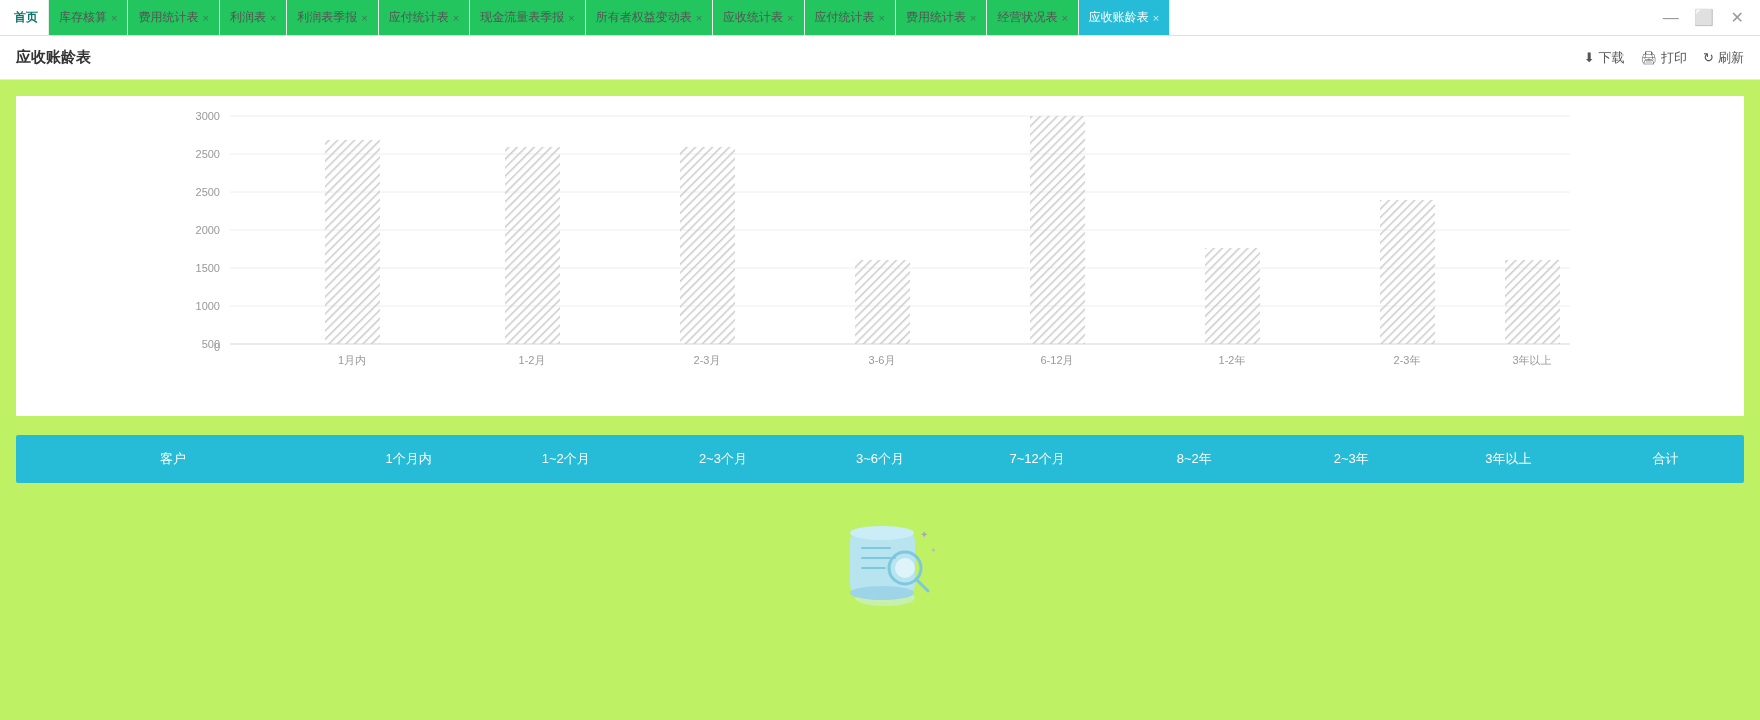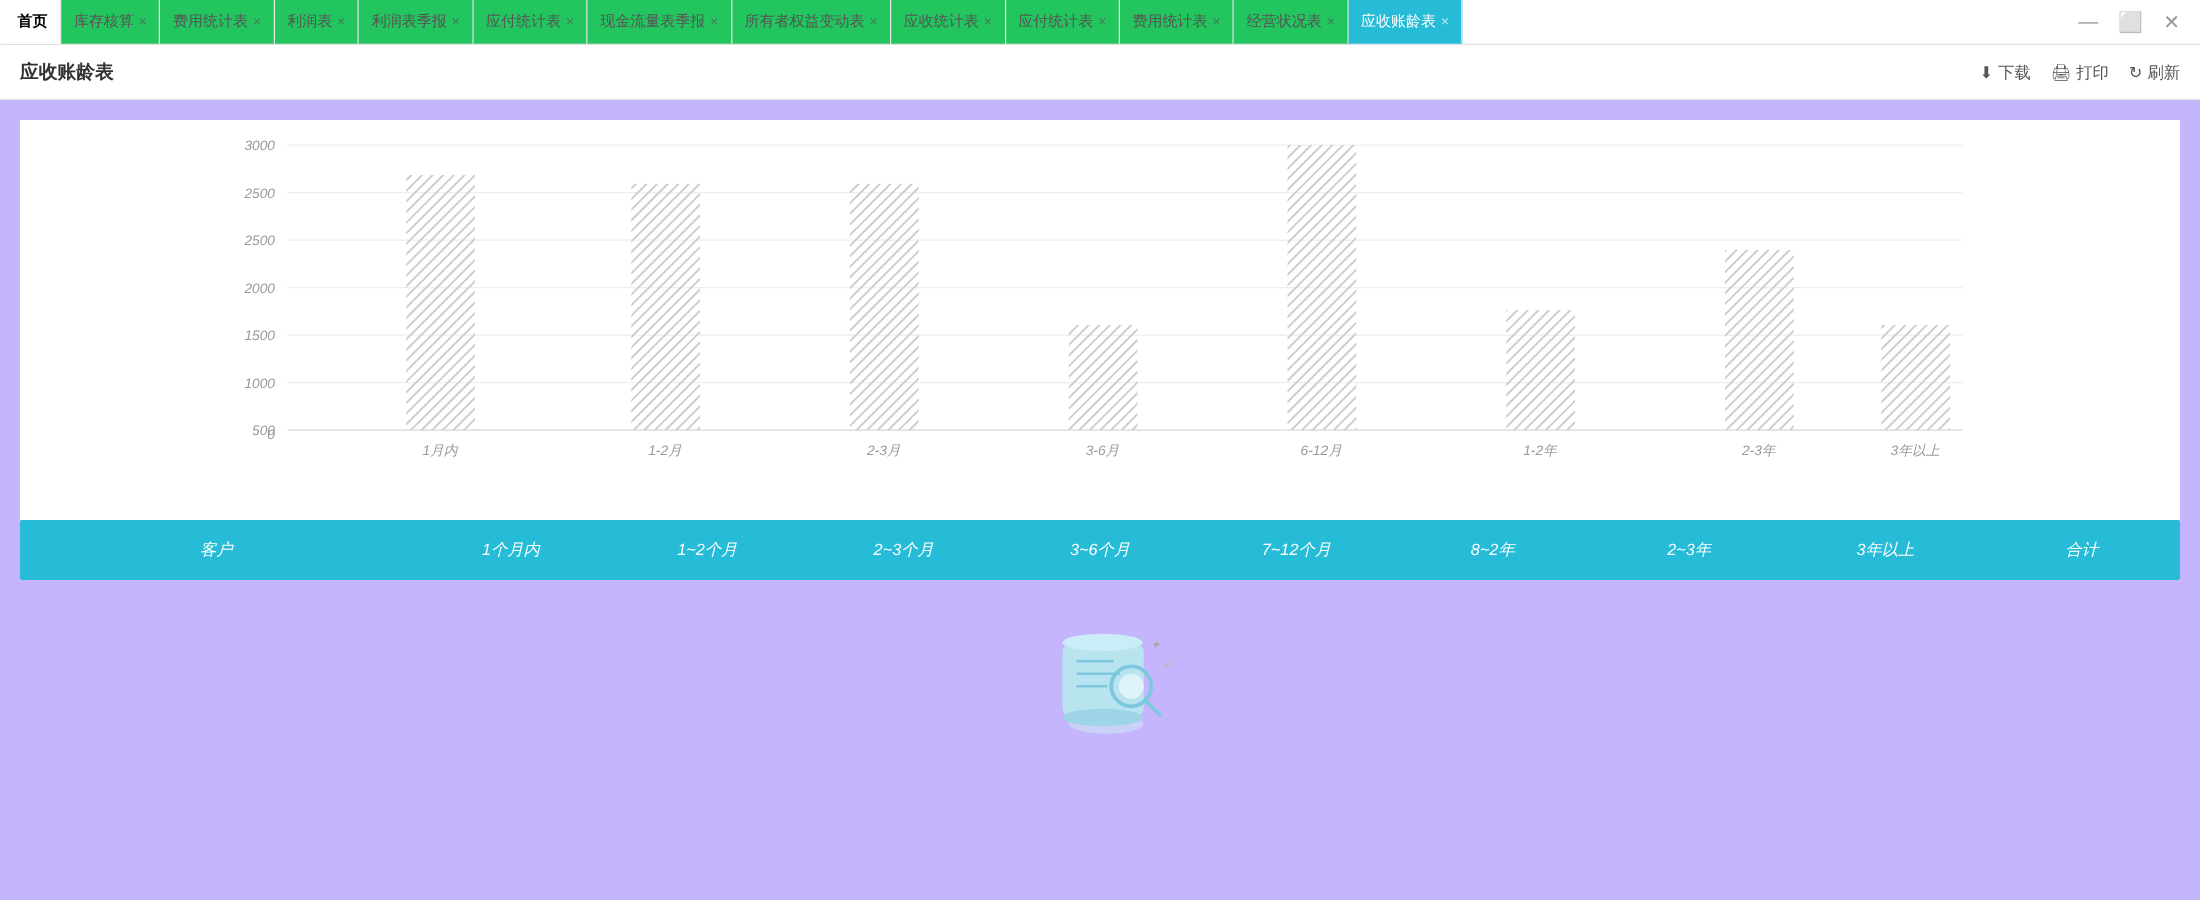--- a/index.html
+++ b/index.html
@@ -33,21 +33,21 @@
       background: #26bcd7;
       color: #fff;
     }
     .tab-item .close-x {
       font-size: 11px;
       opacity: 0.7;
       cursor: pointer;
     }
     .tab-item.home {
       background: #fff;
-      color: #000000;
+      color: #0f766e;
       font-weight: bold;
       border-right: 1px solid #e8e8e8;
     }
     .tab-bar-actions {
       margin-left: auto;
       display: flex;
       align-items: center;
       gap: 8px;
       padding-right: 8px;
       flex-shrink: 0;
@@ -84,44 +84,44 @@
     .header-actions .action-item {
       display: flex;
       align-items: center;
       gap: 4px;
       cursor: pointer;
       color: #555;
     }
 
     
     .main-content {
-      background: #c4b5fd;
+      background: #bef264;
       margin: 0;
       padding: 16px;
       height: calc(720px - 36px - 44px);
       overflow: hidden;
-      font-style: italic;
     }
 
     
     .chart-area {
       background: #fff;
       padding: 10px 0;
       height: 320px;
       position: relative;
     }
 
     
     .table-header {
       display: flex;
       background: #26bcd7;
       color: #fff;
       height: 48px;
       align-items: center;
       border-radius: 2px;
+      margin-top: 19px;
     }
     .table-header .th {
       flex: 1;
       text-align: center;
       font-size: 13px;
       font-weight: normal;
     }
     .table-header .th.customer {
       flex: 2;
     }

